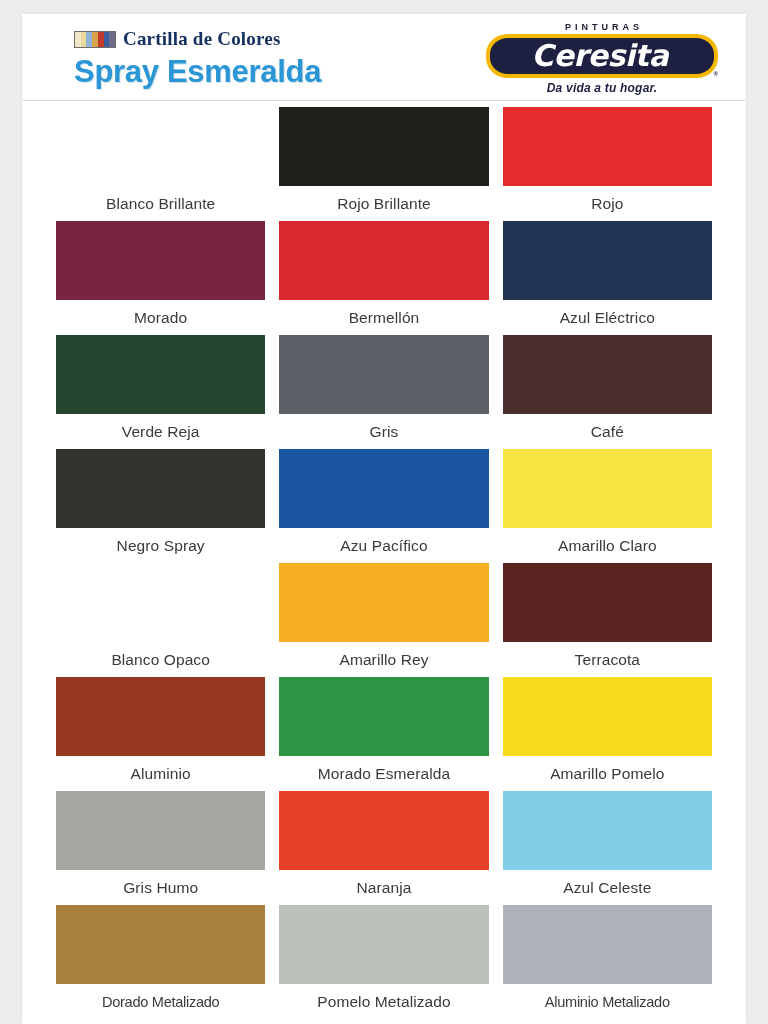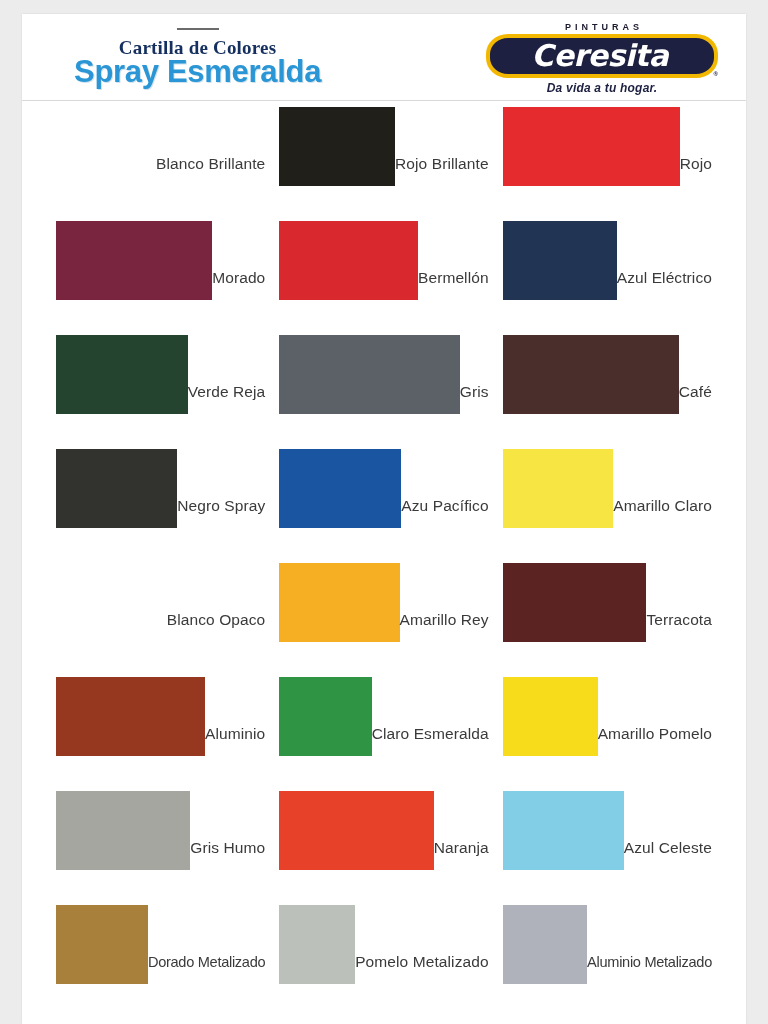--- a/index.html
+++ b/index.html
@@ -34,21 +34,20 @@
   .header-left {
     position: absolute;
     left: 52px;
     top: 14px;
   }
   .title-row {
     display: flex;
     align-items: center;
     gap: 7px;
     height: 22px;
-    flex-direction: column;
   }
   .palette-icon {
     display: flex;
     width: 42px;
     height: 17px;
     border: 1px solid #6b6b6b;
     box-sizing: border-box;
     background: #cfcfcf;
   }
   .palette-icon i {
@@ -133,21 +132,21 @@
     padding: 6px 34px 0 34px;
   }
   .row {
     display: flex;
     gap: 14px;
     height: 114px;
   }
   .cell {
     flex: 1 1 0;
     display: flex;
-    flex-direction: row;
+    flex-direction: column;
     min-width: 0;
   }
   .swatch {
     height: 79px;
     width: 100%;
     box-sizing: border-box;
   }
   .swatch.blank {
     background: #ffffff;
   }
@@ -272,21 +271,21 @@
           <div class="label">Terracota</div>
         </div>
       </div>
       <div class="row">
         <div class="cell">
           <div class="swatch" style="background: rgb(149, 56, 31);"></div>
           <div class="label">Aluminio</div>
         </div>
         <div class="cell">
           <div class="swatch" style="background: rgb(47, 149, 68);"></div>
-          <div class="label">Claro Esmeralda</div>
+          <div class="label">Morado Esmeralda</div>
         </div>
         <div class="cell">
           <div class="swatch" style="background: rgb(246, 220, 26);"></div>
           <div class="label">Amarillo Pomelo</div>
         </div>
       </div>
       <div class="row">
         <div class="cell">
           <div class="swatch" style="background: rgb(166, 166, 160);"></div>
           <div class="label">Gris Humo</div>

